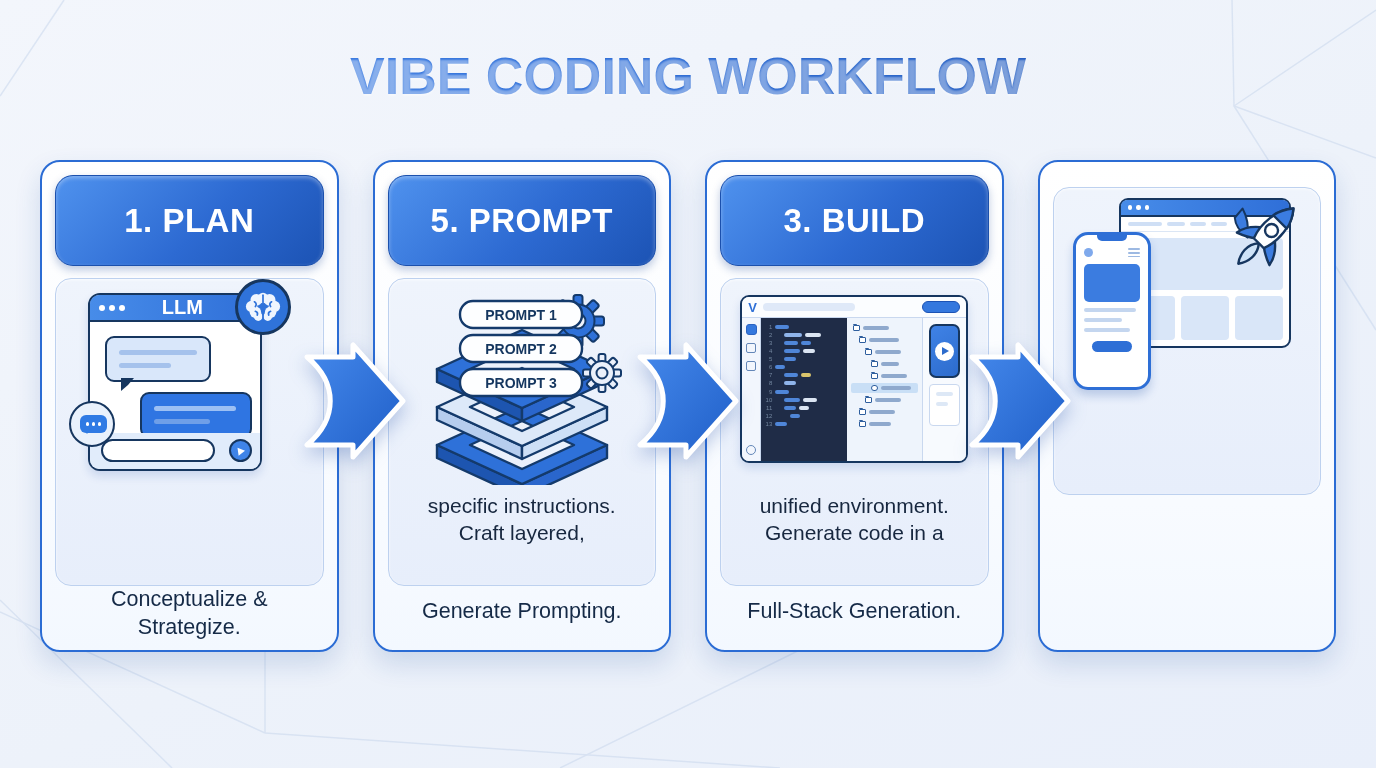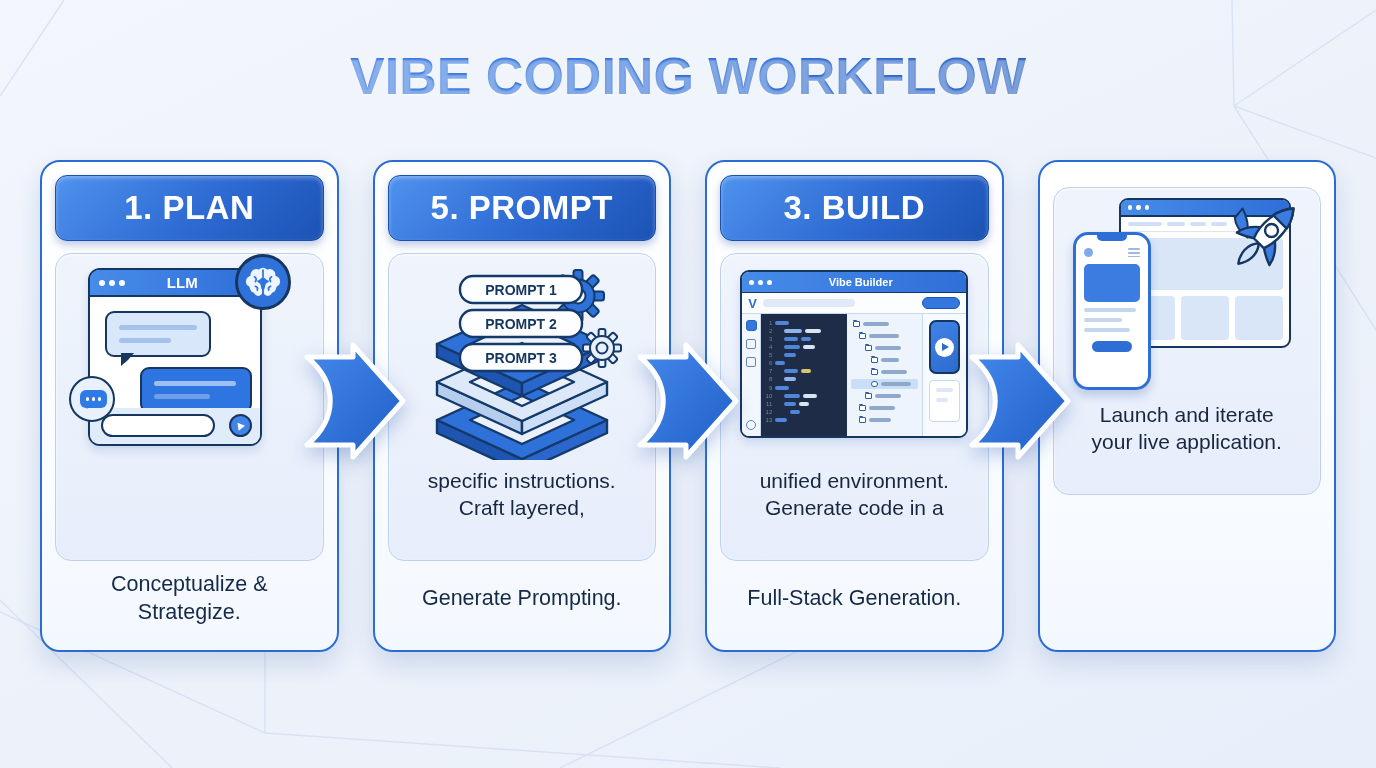--- a/index.html
+++ b/index.html
@@ -16,21 +16,21 @@
     font-size:52px; font-weight:700; letter-spacing:0px;
     background:linear-gradient(90deg,#4b8bec 0%,#2f6fd8 45%,#1c50ae 100%);
     -webkit-background-clip:text; background-clip:text; color:transparent;
     text-shadow:0 2px 2px rgba(255,255,255,.4); }
 
   
   .cards { position:absolute; left:40px; top:160px; width:1296px; height:492px; display:flex; gap:34px; }
   .card { flex:1; background:linear-gradient(180deg,#ffffff 0%,#f8fbff 70%,#f3f8ff 100%);
     border:2px solid #2b6cd4; border-radius:20px; padding:13px;
     box-shadow:0 12px 26px rgba(23,74,153,.16); display:flex; flex-direction:column; }
-  .card-header { height:66px; border-radius:12px; flex:none;
+  .card-header { height:91px; border-radius:18px; flex:none;
     background:linear-gradient(135deg,#4f92ee 0%,#2d6ad2 55%,#1c53b4 100%);
     border:1px solid #1b50ad; box-shadow:inset 0 2px 4px rgba(255,255,255,.35), 0 4px 8px rgba(21,63,146,.28);
     display:flex; align-items:center; justify-content:center;
     color:#fff; font-size:33px; font-weight:700; letter-spacing:.5px; }
   .card-panel { margin-top:12px; height:308px; flex:none;
     background:linear-gradient(180deg,#eff4fc 0%,#e7eefb 100%);
     border:1.5px solid #bdd1ef; border-radius:16px; padding:4px 9px 10px;
     display:flex; flex-direction:column; box-shadow:inset 0 1px 3px rgba(255,255,255,.8); }
   .illo { position:relative; width:100%; height:202px; flex:none; }
   .desc { margin-top:8px; text-align:center; font-size:21px; line-height:1.28; color:#17273f; }
@@ -41,21 +41,21 @@
   .flow-arrow { position:absolute; top:342px; width:106px; height:118px; z-index:6;
     filter:drop-shadow(0 7px 9px rgba(20,70,160,.28)); }
   .arrow-1 { left:302px; } .arrow-2 { left:635px; } .arrow-3 { left:967px; }
 
   
   .chat-win { position:absolute; left:50%; margin-left:-101px; top:10px; width:174px; height:178px;
     background:#fff; border:2.5px solid #16365f; border-radius:12px; box-shadow:0 5px 10px rgba(20,70,160,.15); }
   .chat-titlebar { height:27px; border-radius:9px 9px 0 0; background:linear-gradient(90deg,#478ce9,#2f6fd8);
     border-bottom:2.5px solid #16365f; display:flex; align-items:center; padding:0 9px; }
   .win-dots { display:flex; gap:4px; } .win-dots i { width:6px; height:6px; border-radius:50%; background:#fff; }
-  .chat-title { flex:1; text-align:center; color:#fff; font-weight:700; font-size:15px; padding-right:12px; }
+  .chat-title { flex:1; text-align:center; color:#fff; font-weight:700; font-size:20px; padding-right:12px; }
   .bubble { position:absolute; border:2px solid #16365f; border-radius:9px; }
   .bubble-left { left:15px; top:41px; width:106px; height:46px; background:#d9e7fa; }
   .bubble-left:after { content:""; position:absolute; left:14px; bottom:-11px; border:6px solid transparent;
     border-top:7px solid #16365f; border-left:7px solid #16365f; }
   .bubble-right { right:8px; top:97px; width:112px; height:46px; background:#2f75e2; }
   .bubble-right:after { content:""; position:absolute; right:16px; bottom:-11px; border:6px solid transparent;
     border-top:7px solid #16365f; border-right:7px solid #16365f; }
   .b-line { position:absolute; height:5px; border-radius:3px; }
   .bubble-left .b-line { background:#a5c2ec; } .bubble-right .b-line { background:#9cc0f4; }
   .bubble-right .b-line.l2 { background:#6f9fe8; }
@@ -304,28 +304,20 @@
         </div>
       </div>
       <div class="tagline">Generate Prompting.</div>
     </div>
 
     <div class="card">
       <div class="card-header">3. BUILD</div>
       <div class="card-panel">
         <div class="illo">
           <div class="ide">
-            <div class="ide-titlebar">
-              <div class="win-dots">
-                  <i></i>
-                  <i></i>
-                  <i></i>
-                </div>
-              <div class="ide-title">Vibe Builder</div>
-            </div>
             <div class="ide-toolbar">
               <span class="ide-logo">V</span>
               <span class="ide-search"></span>
               <span class="ide-btn"></span>
             </div>
             <div class="ide-body">
               <div class="ide-rail">
                 <span class="rail-ico active"></span>
                 <span class="rail-ico"></span>
                 <span class="rail-ico"></span>
@@ -499,24 +491,20 @@
                 <path d="M7,-2 Q21,8 23,21 Q12,17 5,11 Z" fill="#3b7ce0" stroke="#16365f" stroke-width="2.4" stroke-linejoin="round"></path>
 
                 <path d="M0,-36 C11,-24 13,-2 7,13 L-7,13 C-13,-2 -11,-24 0,-36 Z" fill="#fdfeff" stroke="#16365f" stroke-width="2.4" stroke-linejoin="round"></path>
 
                 <path d="M0,-36 C5,-30 8,-25 9.5,-17 L-9.5,-17 C-8,-25 -5,-30 0,-36 Z" fill="#3b7ce0" stroke="#16365f" stroke-width="2.4" stroke-linejoin="round"></path>
 
                 <circle cx="0" cy="-5" r="6.5" fill="#fff" stroke="#16365f" stroke-width="2.4"></circle>
               </g>
             </svg>
           </div>
-        </div>
-        <div class="desc">
-          <div>Launch and iterate</div>
-          <div>your live application.</div>
         </div>
       </div>
     </div>
   </div>
 
   <svg class="flow-arrow arrow-1" viewBox="0 0 106 118">
     <path d="M5,15 C36,41 36,77 5,103 L51,103 L51,115 L101,59 L51,3 L51,15 Z" fill="url(#arrowGrad)" stroke="#ffffff" stroke-width="5" stroke-linejoin="round"></path>
   </svg>
   <svg class="flow-arrow arrow-2" viewBox="0 0 106 118">
     <path d="M5,15 C36,41 36,77 5,103 L51,103 L51,115 L101,59 L51,3 L51,15 Z" fill="url(#arrowGrad)" stroke="#ffffff" stroke-width="5" stroke-linejoin="round"></path>

